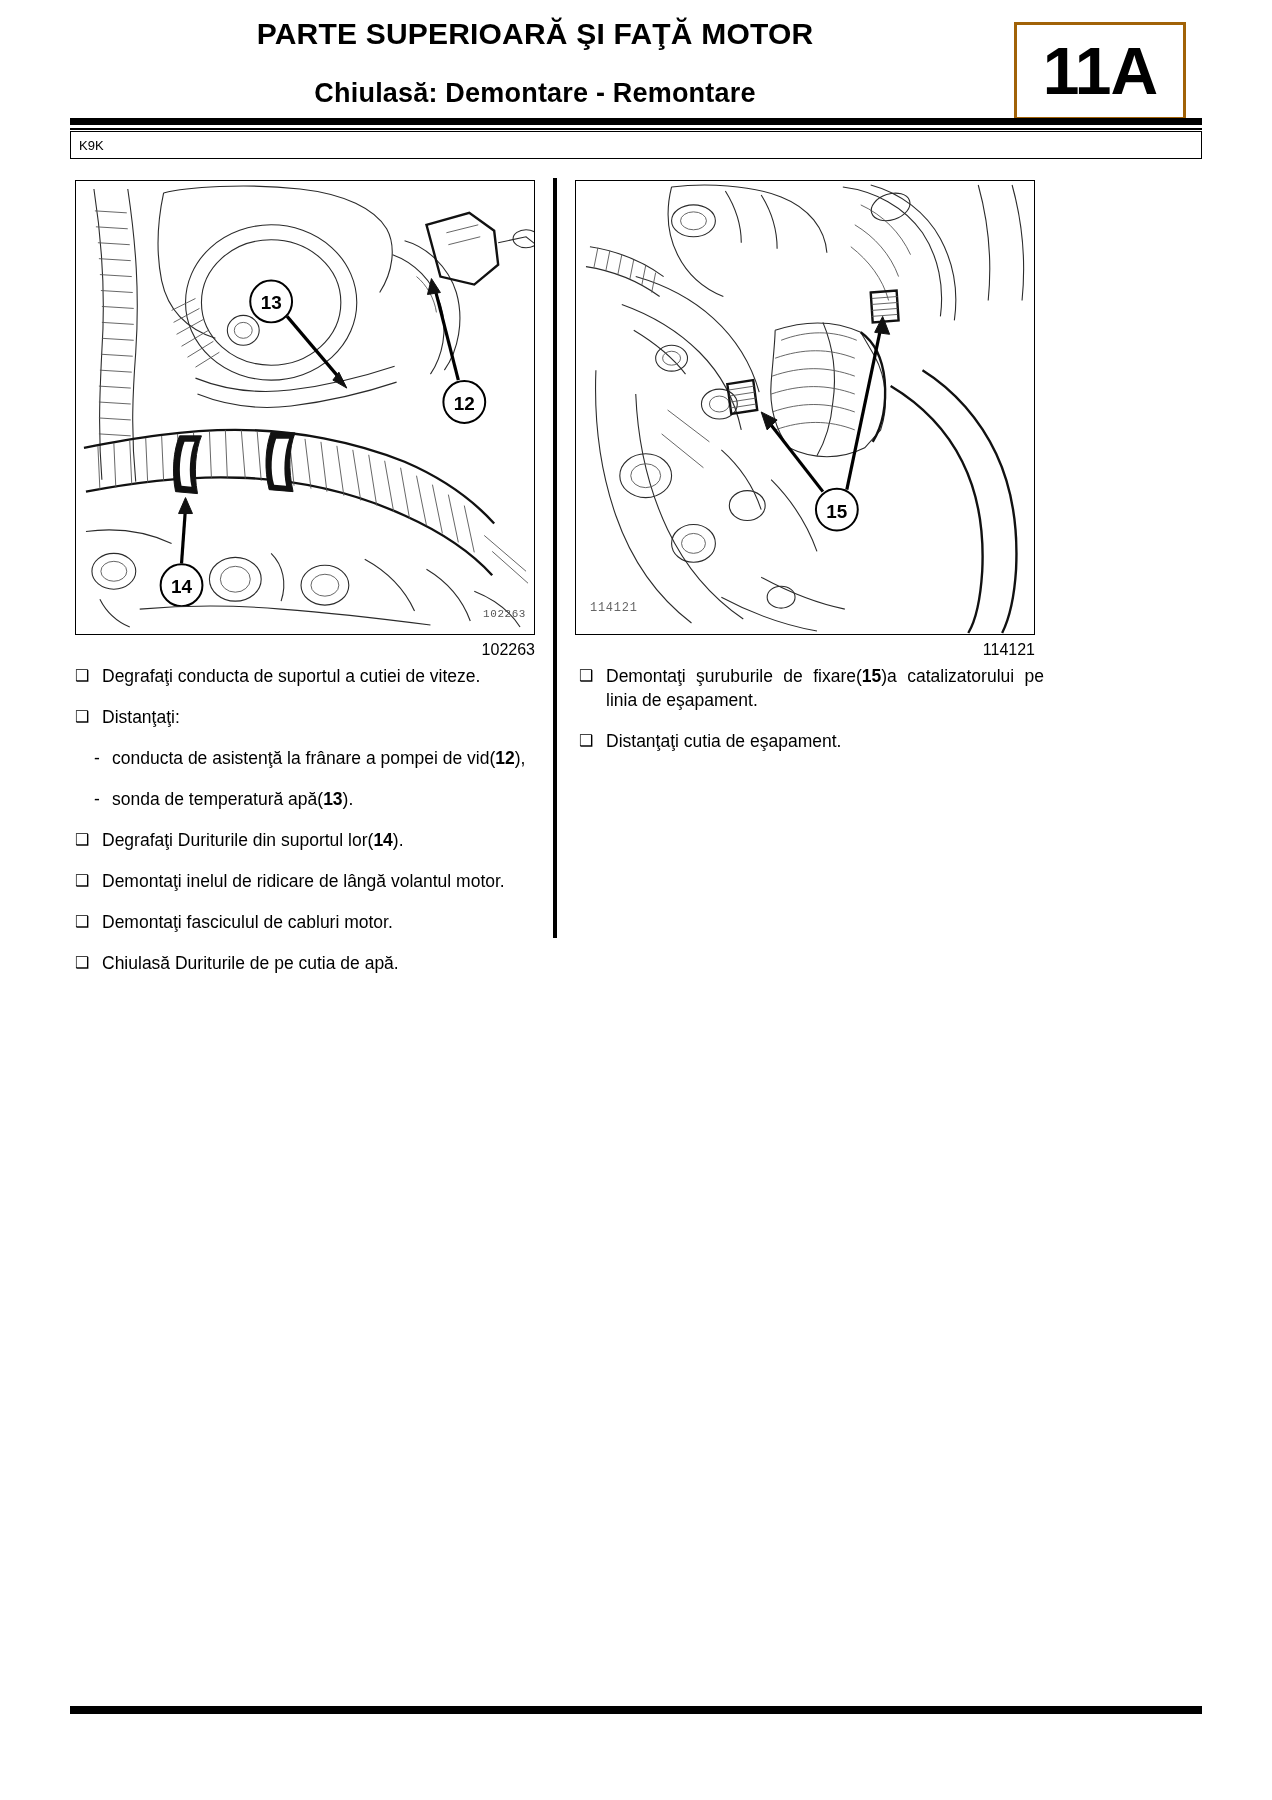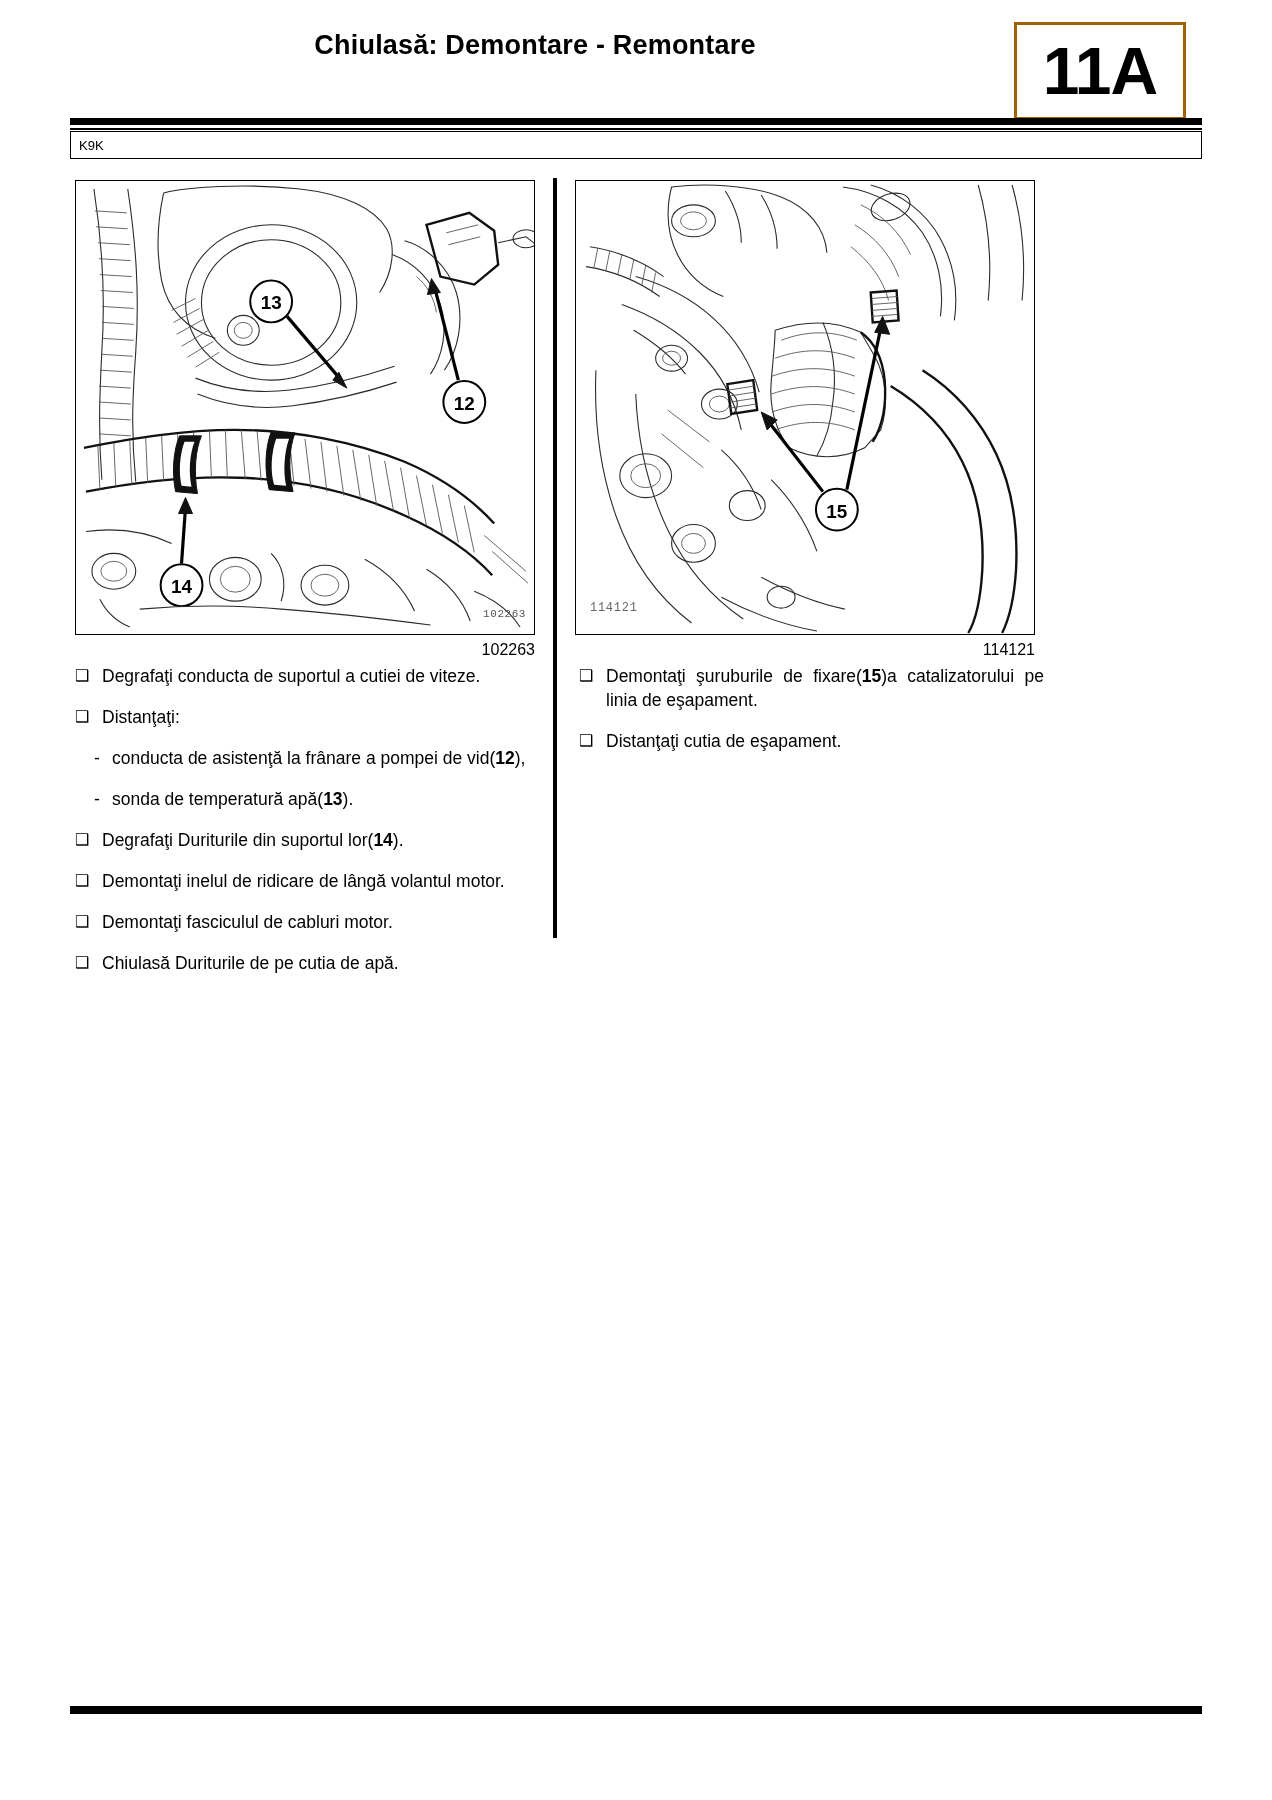--- a/index.html
+++ b/index.html
@@ -16,21 +16,21 @@
 
   
   .header { position:absolute; left:70px; top:14px; width:1132px; height:106px; }
   .title-wrap { position:absolute; left:0; top:0; width:930px; text-align:center; }
   .title-line1 {
     font-size:30px; font-weight:bold; letter-spacing:0.2px;
     line-height:40px; white-space:nowrap;
   }
   .title-line2 {
     font-size:27px; font-weight:bold; letter-spacing:0.2px;
-    line-height:38px; margin-top:12px; white-space:nowrap;
+    line-height:38px; margin-top:20px; white-space:nowrap;
   }
   .badge {
     position:absolute; right:16px; top:8px;
     width:172px; height:98px;
     border:3px solid #a16207; background:#fff;
     display:flex; align-items:center; justify-content:center;
   }
   .badge-text { font-size:66px; font-weight:bold; line-height:66px; letter-spacing:-1px; }
 
   
@@ -118,20 +118,21 @@
   .cnum { font-family:"Liberation Sans", sans-serif; font-size:19px; font-weight:bold; fill:#000; text-anchor:middle; }
   .blk { fill:#111; stroke:#111; }
 </style>
 </head>
 <body>
 
 <div class="page">
 
   <div class="header">
     <div class="title-wrap">
+      <div class="title-line1">PARTE SUPERIOARĂ ŞI FAŢĂ MOTOR</div>
       <div class="title-line2">Chiulasă: Demontare - Remontare</div>
     </div>
     <div class="badge">
       <span class="badge-text">11A</span>
     </div>
   </div>
 
   <div class="rule-thick" style="top:118px;"></div>
   <div class="rule-thin" style="top:128px;"></div>
 

